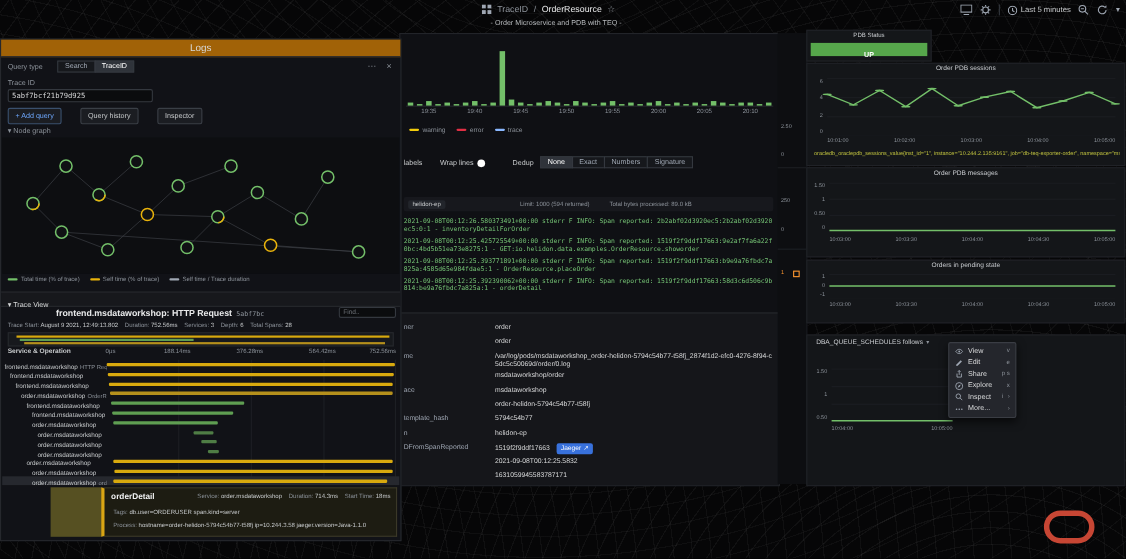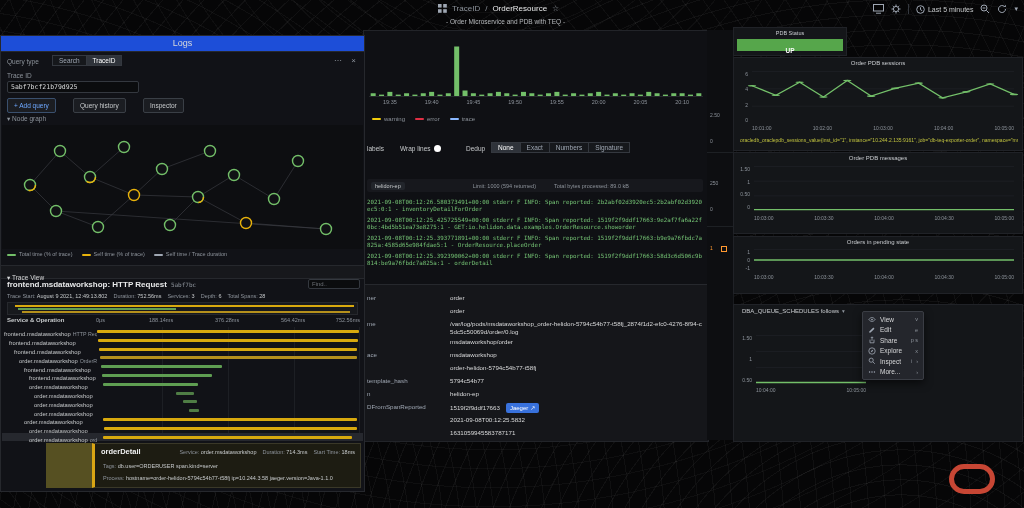--- a/index.html
+++ b/index.html
@@ -11,21 +11,21 @@
       repeating-radial-gradient(circle at -8% 112%, rgba(255,255,255,0.04) 0 1px, transparent 1px 17px),
       repeating-radial-gradient(circle at 48% -35%, rgba(255,255,255,0.035) 0 1px, transparent 1px 19px);}
   .abs{position:absolute;}
   .muted{color:#8d939b;}
   .t5{font-size:5px}.t55{font-size:5.5px}.t6{font-size:6px}.t65{font-size:6.5px}
   .t7{font-size:7px}.t75{font-size:7.5px}.t8{font-size:8px}
   .mono{font-family:"DejaVu Sans Mono",monospace;}
   .win{position:absolute;background:#111217;border:1px solid #26282d;z-index:2;}
   .panel{position:absolute;background:#141619;border:1px solid #202227;z-index:2;}
   .ptitle{position:absolute;left:0;right:0;top:2px;text-align:center;font-size:6px;color:#c9ccd0;}
-  .titlebar{position:absolute;left:0;right:0;top:0;height:15px;background:#1d4ed8;
+  .titlebar{position:absolute;left:0;right:0;top:0;height:15px;background:#a16207;
             border-bottom:1px solid #26282d;text-align:center;font-size:9px;line-height:15px;color:#d8d9da;}
   .ghost-btn{display:inline-flex;align-items:center;height:13px;padding:0 6px;border:1px solid #3a3f46;
              border-radius:2px;font-size:6.5px;color:#c7cacc;background:#1b1d22;}
   .seg{display:inline-flex;border-radius:2px;}
   .seg > span{padding:1px 6px;border:1px solid #34383f;margin-left:-1px;font-size:6.5px;color:#9fa7b3;background:#16181c;}
   .input{background:#0b0c0e;border:1px solid #34383f;border-radius:2px;color:#d8d9da;
          font-size:6.5px;padding:0 3px;box-sizing:border-box;}
   .input::placeholder{color:#6c7076;}
   .chart{position:absolute;background-image:linear-gradient(to bottom,#1b1d22 1px,transparent 1px);
          background-size:100% 33.4%;}
@@ -176,21 +176,21 @@
       <span class="t55 muted"><span class="dash" style="background:#73bf69;"></span><span>Total time (% of trace)</span></span>
       <span class="t55 muted"><span class="dash" style="background:#e8b20b;"></span><span>Self time (% of trace)</span></span>
       <span class="t55 muted"><span class="dash" style="background:#9fa7b3;"></span><span>Self time / Trace duration</span></span>
     </div>
 
     <div class="abs" style="left:0;right:0;top:229px;height:12px;background:#17181c;border-top:1px solid #26282d;border-bottom:1px solid #26282d;">
       <span class="t65" style="margin-left:6px;line-height:12px;color:#d8d9da;"><span>▾ </span><span>Trace View</span></span>
     </div>
 
     <div class="abs" style="left:6px;top:244px;display:flex;align-items:baseline;gap:4px;">
-      <span class="t8" style="font-weight:bold;color:#e8e9ea;">frontend.msdataworkshop: HTTP Request</span>
+      <span class="t8" style="font-weight:bold;color:#e8e9ea;margin-left:44px;">frontend.msdataworkshop: HTTP Request</span>
       <span class="t6 mono muted">5abf7bc</span>
     </div>
     <input class="abs input" style="right: 4px; top: 243px; width: 52px; height: 10px; font-size: 6px;" placeholder="Find..">
 
     <div class="abs t55" style="left:6px;top:257px;display:flex;gap:6px;white-space:nowrap;">
       <span><span class="muted">Trace Start:</span> <span style="color:#c7cacc;">August 9 2021, 12:49:13.802</span></span>
       <span><span class="muted">Duration:</span> <span style="color:#c7cacc;">752.56ms</span></span>
       <span><span class="muted">Services:</span> <span style="color:#c7cacc;">3</span></span>
       <span><span class="muted">Depth:</span> <span style="color:#c7cacc;">6</span></span>
       <span><span class="muted">Total Spans:</span> <span style="color:#c7cacc;">28</span></span>

